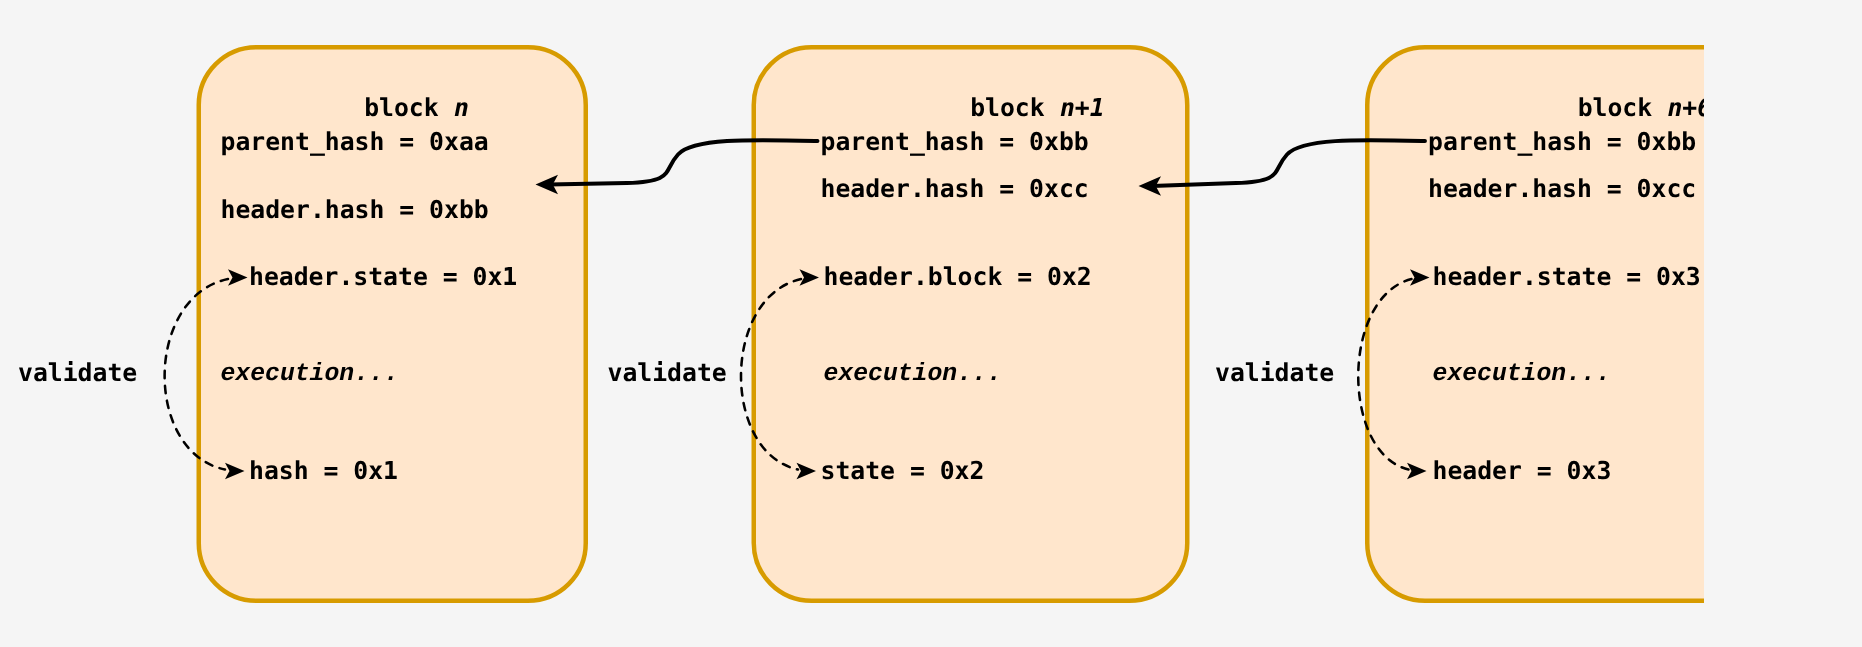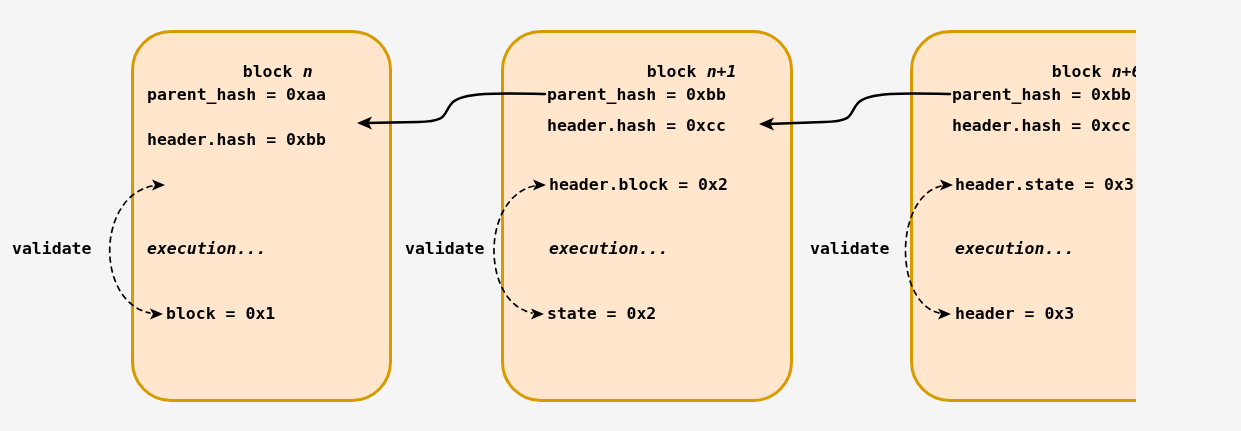--- a/index.html
+++ b/index.html
@@ -30,21 +30,21 @@
 
   .txt {
     position: absolute;
     font-weight: bold;
     font-size: 16.5px;
     line-height: 20px;
     color: var(--text, #000);
     white-space: pre;
     z-index: 3;
   }
-  .it { font-style: italic; }
+  .it { font-style: italic; font-family: Liberation Mono, monospace; }
   .title-index { font-style: italic; margin-left: 0.62em; }
 
   #arrows {
     position: absolute;
     left: 0; top: 0;
     width: 1241px;
     height: 431px;
     z-index: 5;
     pointer-events: none;
   }
@@ -67,22 +67,23 @@
 <body>
 
 <div id="canvas">
 
   <div class="block" id="block-1"></div>
   <div class="txt" style="left:203px; top:42px;">
     <span>block</span><span class="title-index">n</span>
   </div>
   <div class="txt" style="left:147px; top:85px;">parent_hash = 0xaa</div>
   <div class="txt" style="left:147px; top:114px;margin-top:16px;">header.hash = 0xbb</div>
+  <div class="txt" style="left:166px; top:175px;">header.state = 0x1</div>
   <div class="txt it" style="left:147px; top:239px;">execution...</div>
-  <div class="txt" style="left:166px; top:304px;">block = 0x1</div>
+  <div class="txt" style="left:166px; top:304px;">hash = 0x1</div>
   <div class="txt" style="left:12px; top:239px;">validate</div>
 
   <div class="block" id="block-2"></div>
   <div class="txt" style="left:607px; top:42px;">
     <span>block</span><span class="title-index">n+1</span>
   </div>
   <div class="txt" style="left:547px; top:85px;">parent_hash = 0xbb</div>
   <div class="txt" style="left:547px; top:116px;">header.hash = 0xcc</div>
   <div class="txt" style="left:549px; top:175px;">header.block = 0x2</div>
   <div class="txt it" style="left:549px; top:239px;">execution...</div>

